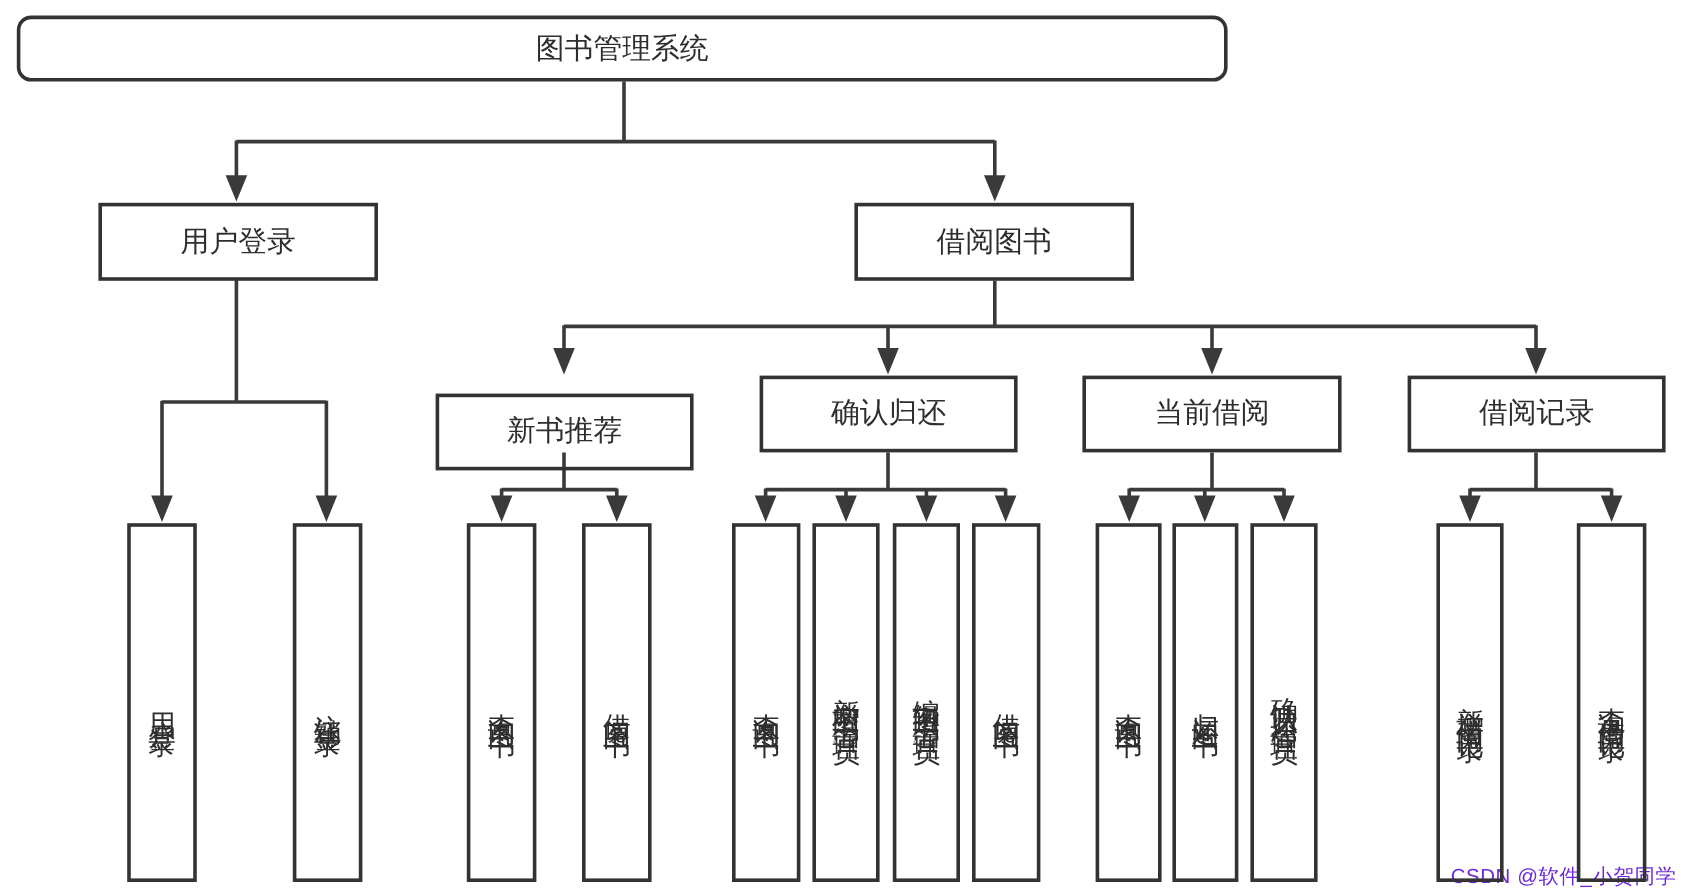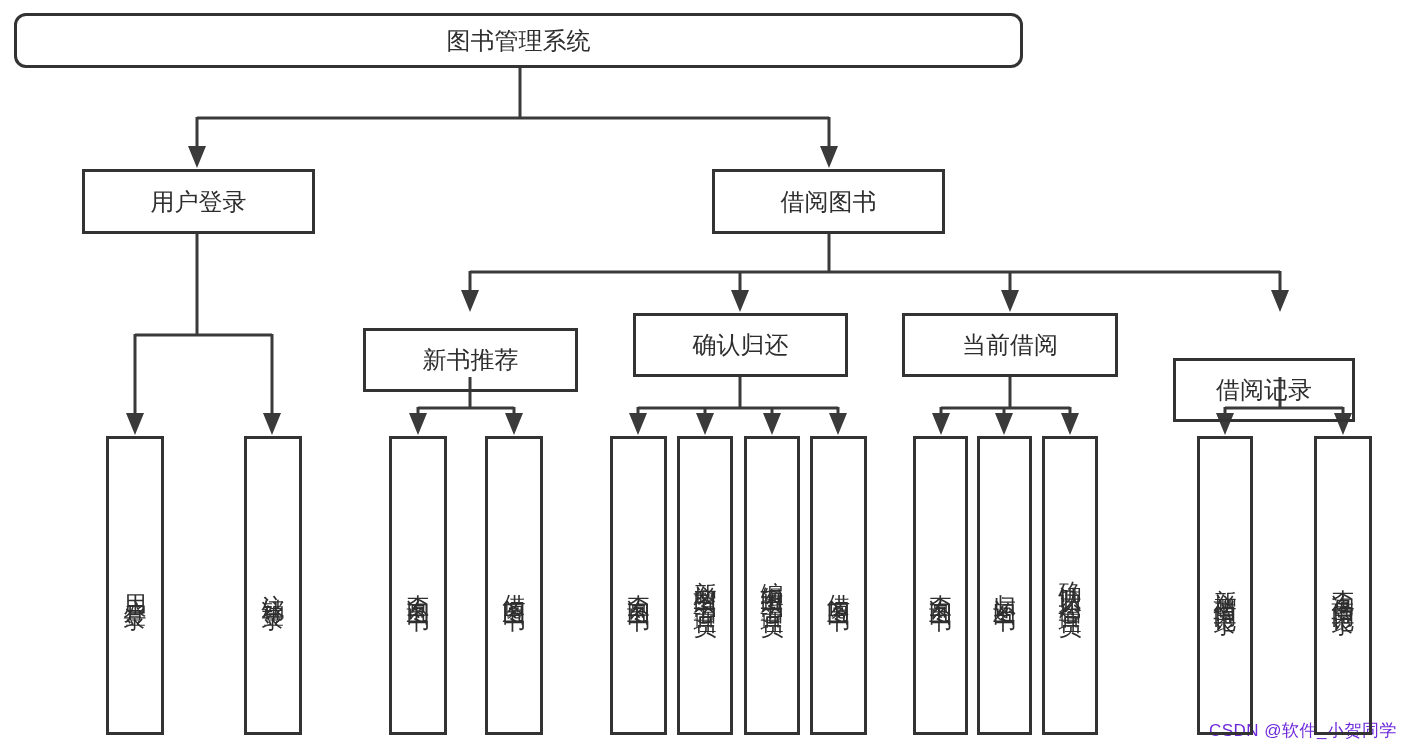--- a/index.html
+++ b/index.html
@@ -57,21 +57,21 @@
   </svg>
 
   <div class="node" style="left:14px; top:13px; width:1009px; height:55px;border-radius:12px;">图书管理系统</div>
 
   <div class="node" style="left:82px; top:169px; width:233px; height:65px;">用户登录</div>
   <div class="node" style="left:712px; top:169px; width:233px; height:65px;">借阅图书</div>
 
   <div class="node" style="left:363px; top:328px; width:215px; height:64px;">新书推荐</div>
   <div class="node" style="left:633px; top:313px; width:215px; height:64px;">确认归还</div>
   <div class="node" style="left:902px; top:313px; width:216px; height:64px;">当前借阅</div>
-  <div class="node" style="left:1173px; top:313px; width:182px; height:64px;margin-top:45px;">借阅记录</div>
+  <div class="node" style="left:1173px; top:313px; width:215px; height:64px;">借阅记录</div>
 
   <div class="node v" style="left:106px; top:436px; width:58px; height:299px;">用户登录</div>
   <div class="node v" style="left:244px; top:436px; width:58px; height:299px;">注销登录</div>
 
   <div class="node v" style="left:389px; top:436px; width:58px; height:299px;">查询图书</div>
   <div class="node v" style="left:485px; top:436px; width:58px; height:299px;">借阅图书</div>
 
   <div class="node v" style="left:610px; top:436px; width:57px; height:299px;">查询图书</div>
   <div class="node v" style="left:677px; top:436px; width:56px; height:299px;">新增图书（管理员）</div>
   <div class="node v" style="left:744px; top:436px; width:56px; height:299px;">编辑图书（管理员）</div>

